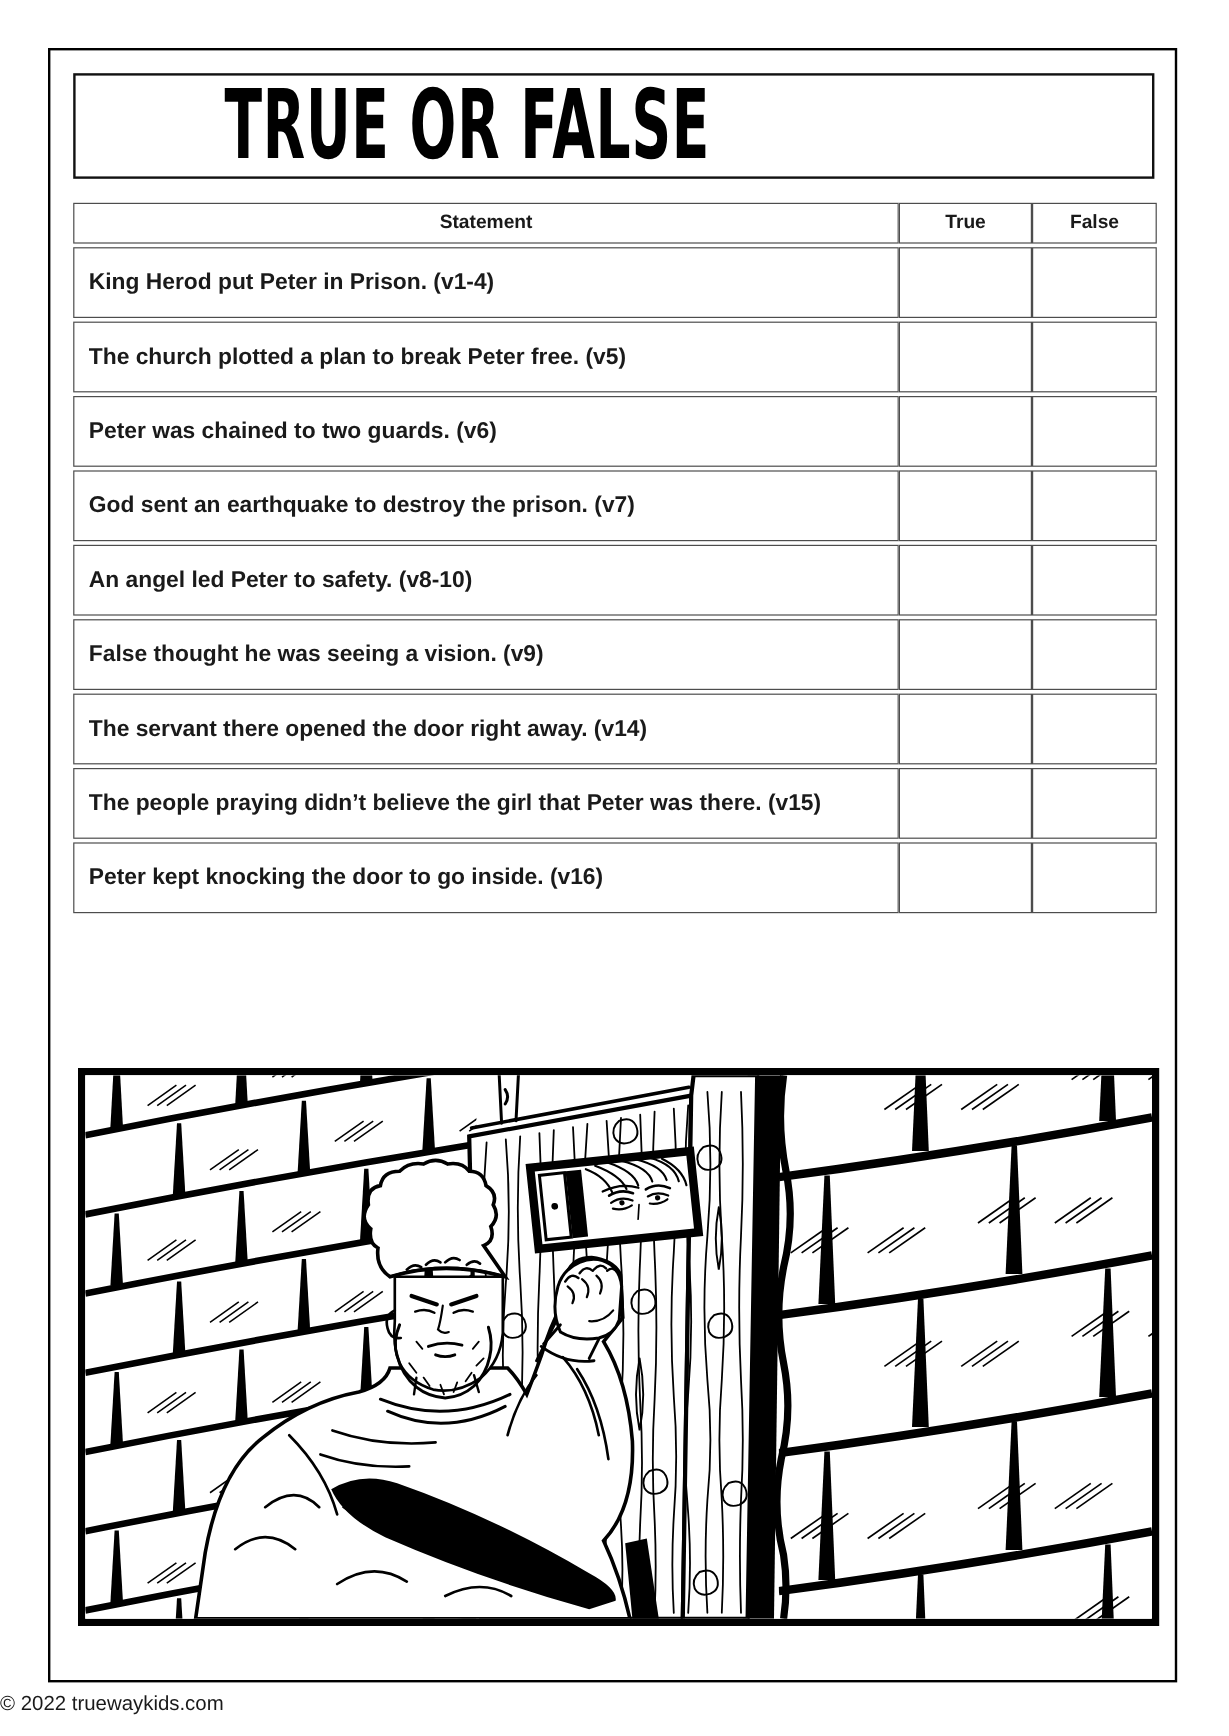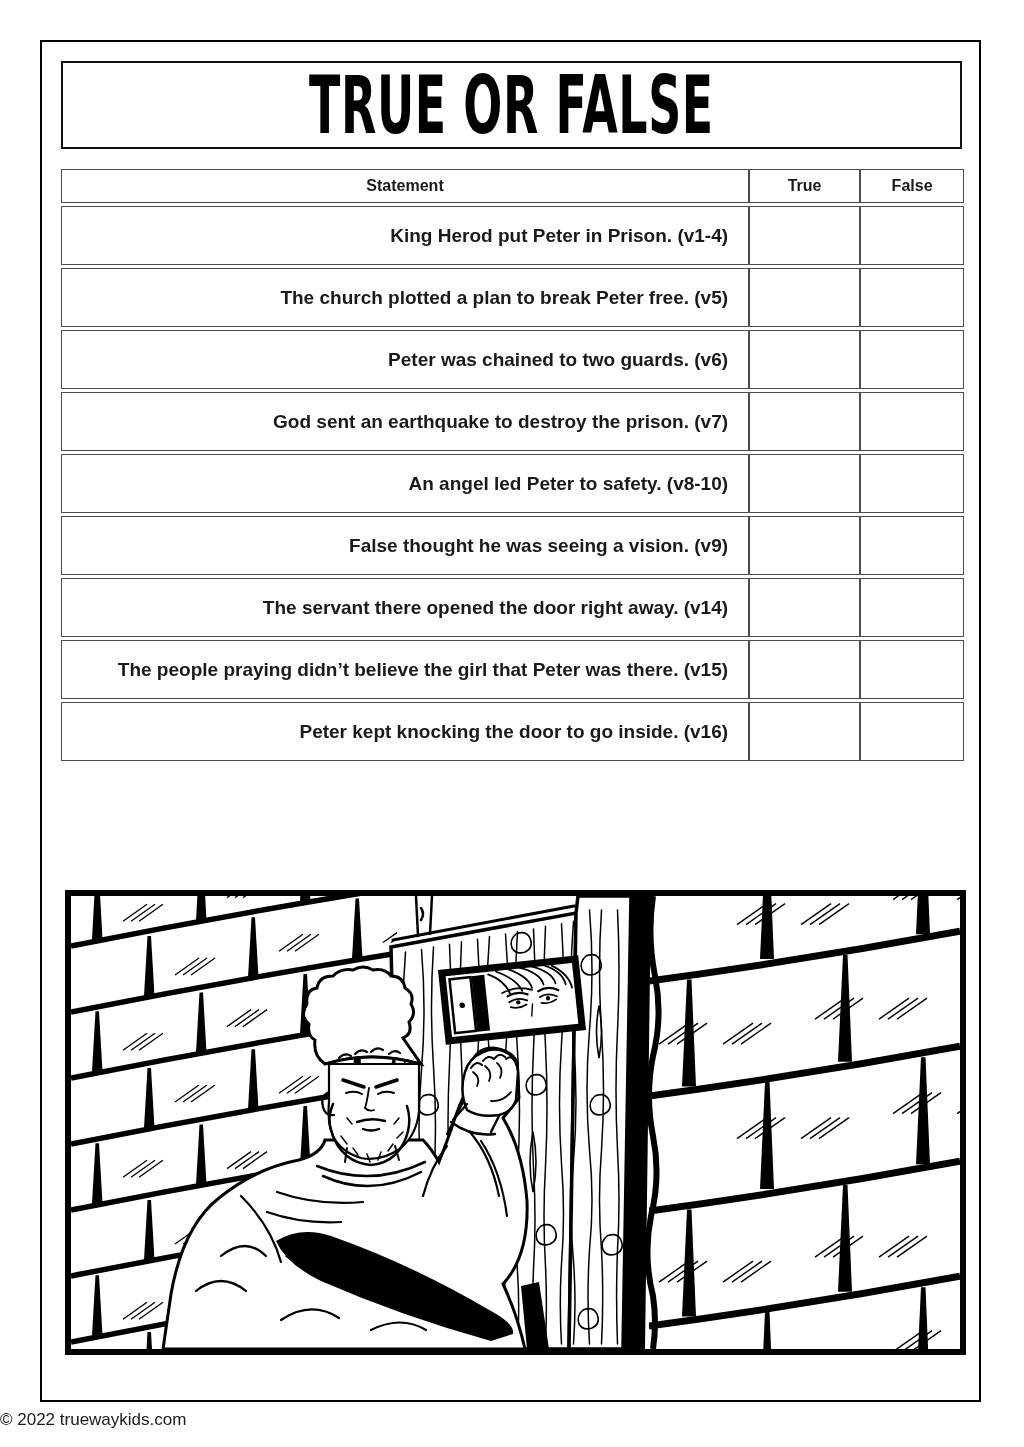--- a/index.html
+++ b/index.html
@@ -7,39 +7,39 @@
     position:relative;width:1024px;height:1447px;background:#fff;
     font-family:"Liberation Sans",sans-serif;color:#1a1a1a;overflow:hidden;
   }
   .outer-frame{
     position:absolute;left:40px;top:40px;width:941px;height:1362px;
     border:2.5px solid #000;box-sizing:border-box;
   }
   .title-box{
     position:absolute;left:61px;top:61px;width:901px;height:88px;
     border:2px solid #111;box-sizing:border-box;
-    display:flex;align-items:center;justify-content:center;background:#fff;
+    display:flex;align-items:center;background:#fff;
   }
   .title-text{
     font-family:"DejaVu Sans",sans-serif;font-weight:bold;font-size:74px;
     letter-spacing:1px;white-space:nowrap;display:inline-block;
     transform:scale(0.62,1.08);color:#000;
   }
   .tf-table-wrap{position:absolute;left:61px;top:166px;width:903px;}
   table.tf{
     width:100%;border-collapse:separate;border-spacing:0 3px;table-layout:fixed;
   }
   table.tf th,table.tf td{
     border:1px solid #4d4d4d;background:#fff;box-sizing:border-box;
   }
   table.tf th{
     height:34px;font-size:16px;font-weight:bold;text-align:center;padding:2px 6px;
   }
   td.statement{
-    height:59px;font-size:19px;font-weight:bold;text-align:right;
+    height:59px;font-size:19px;font-weight:bold;text-align:left;
     padding:4px 20px 4px 12px;line-height:1.35;vertical-align:middle;
   }
   td.answer{height:59px;}
   .illus-frame{
     position:absolute;left:65px;top:890px;width:901px;height:465px;
     border:6px solid #000;box-sizing:border-box;background:#fff;
   }
   .illus-frame svg{display:block;width:889px;height:453px;}
   .footer{
     position:absolute;left:0;top:1410px;width:100%;

